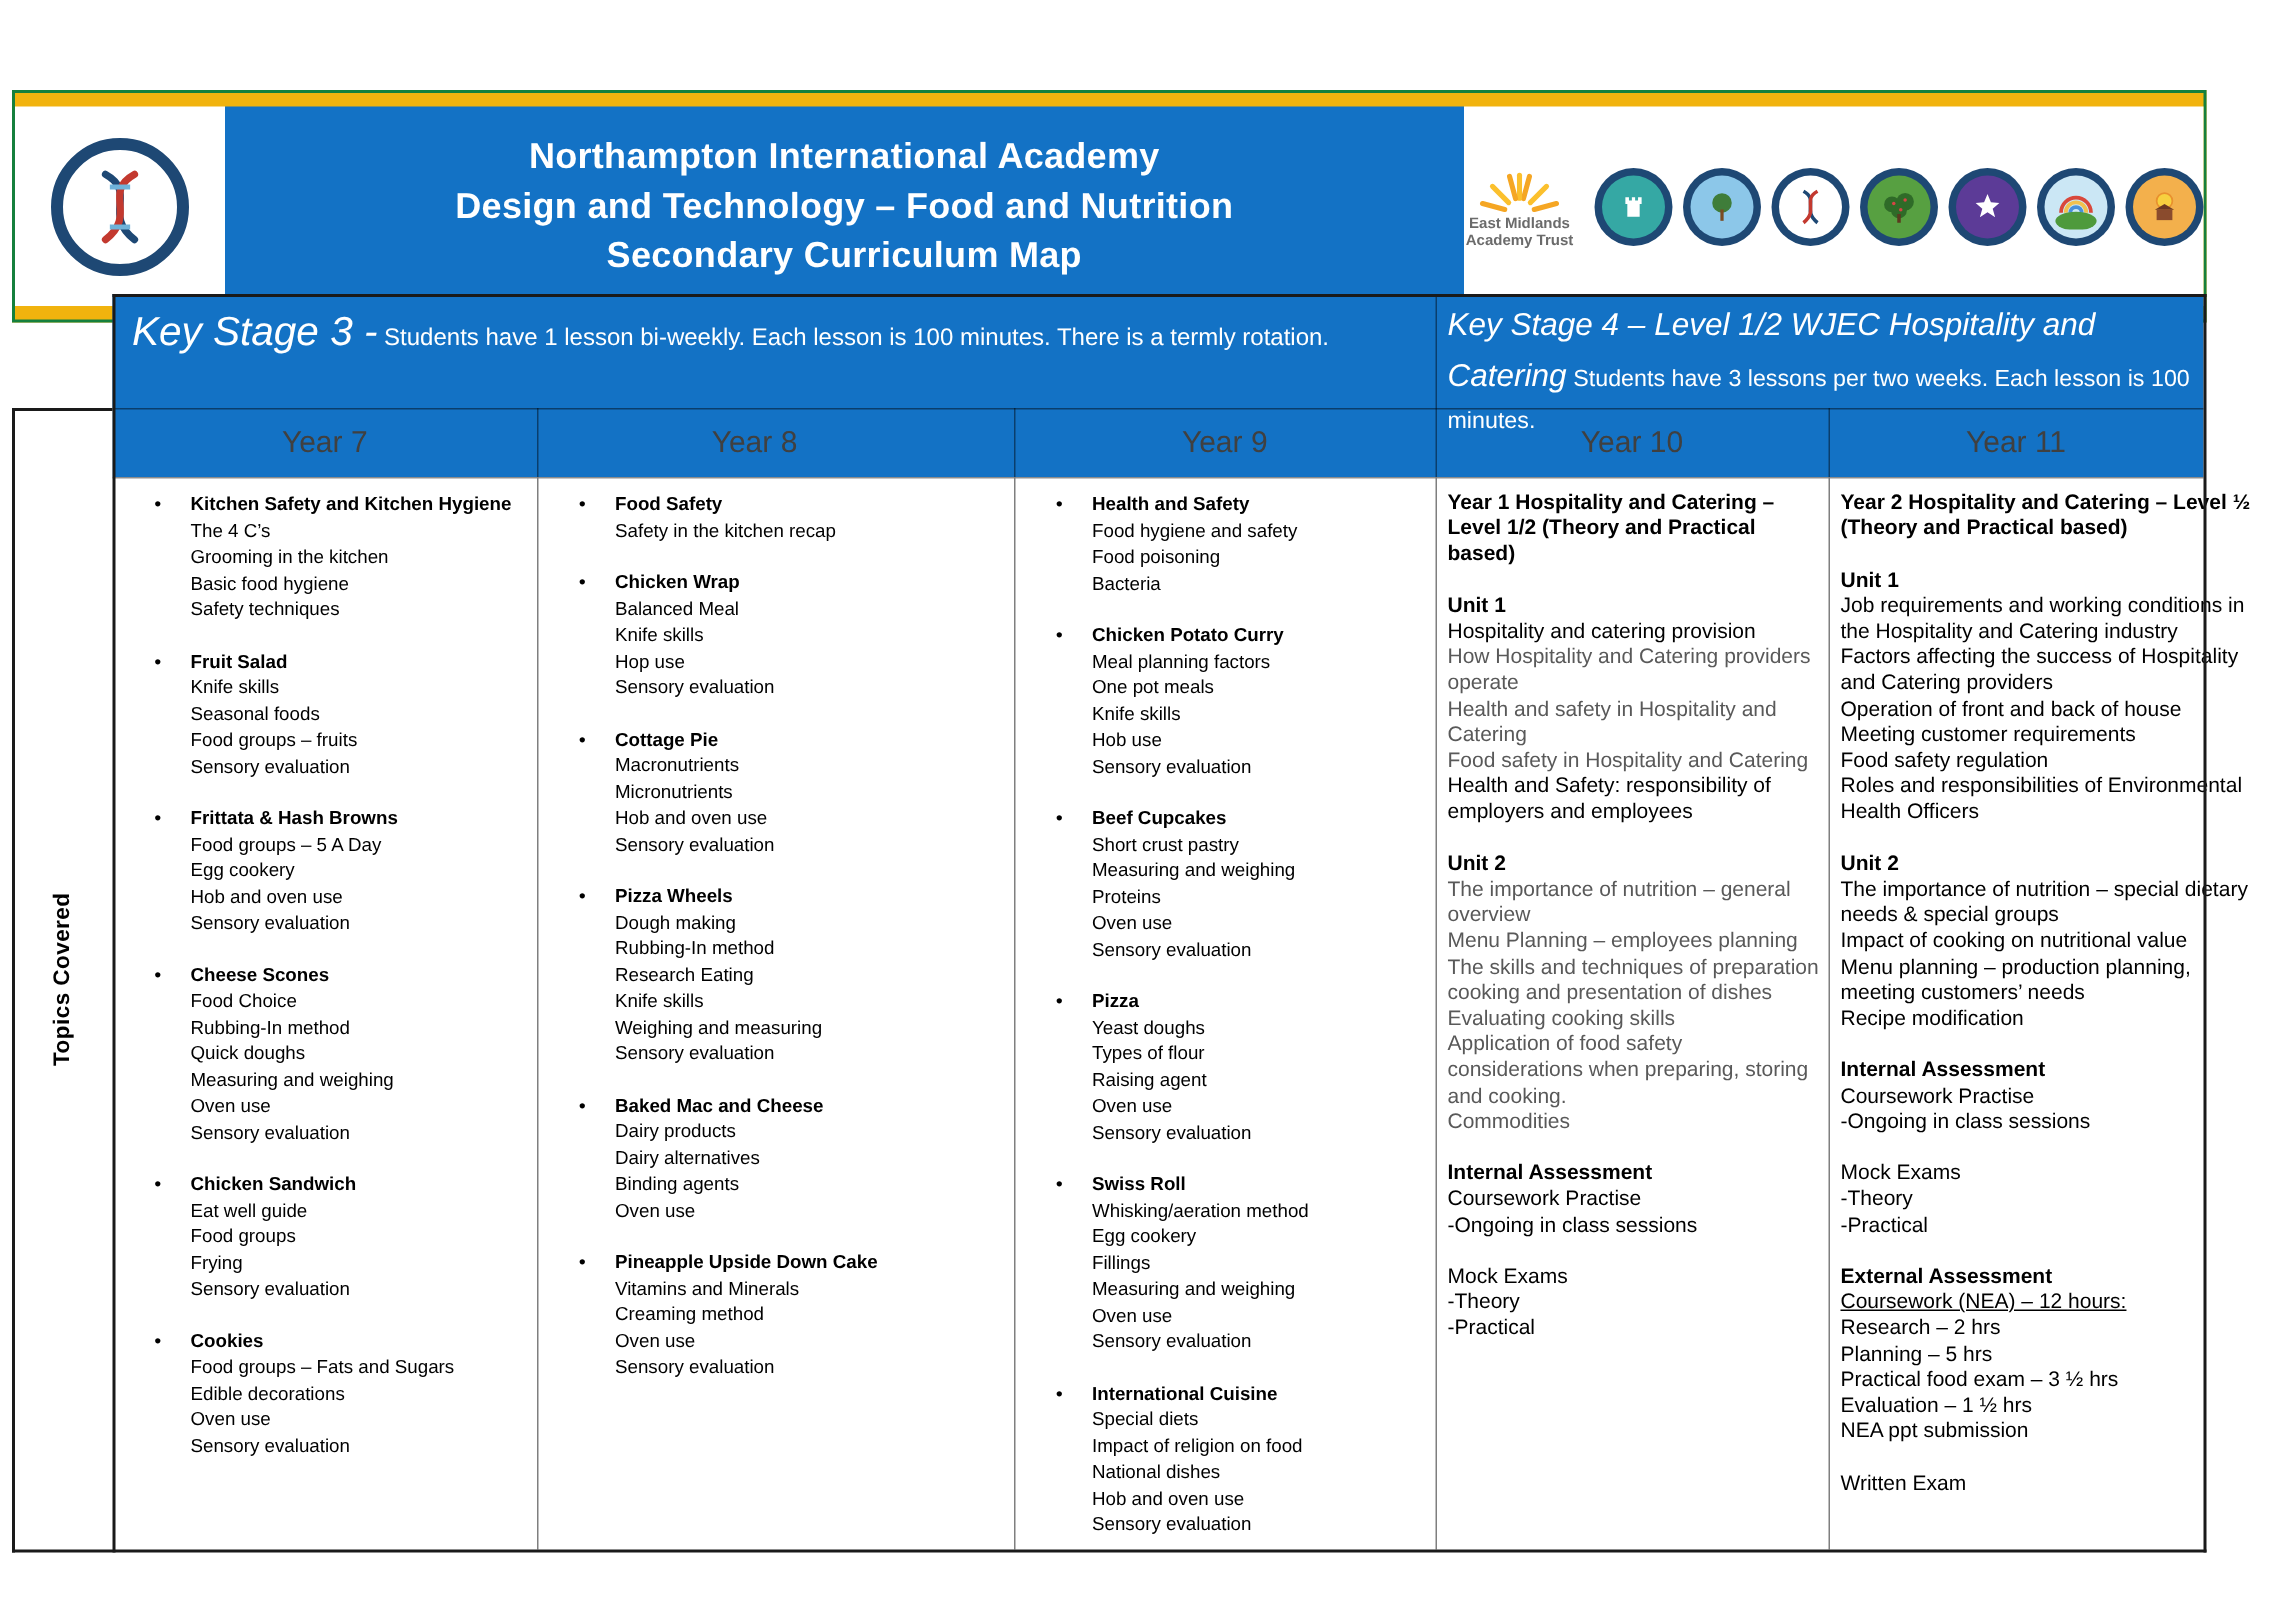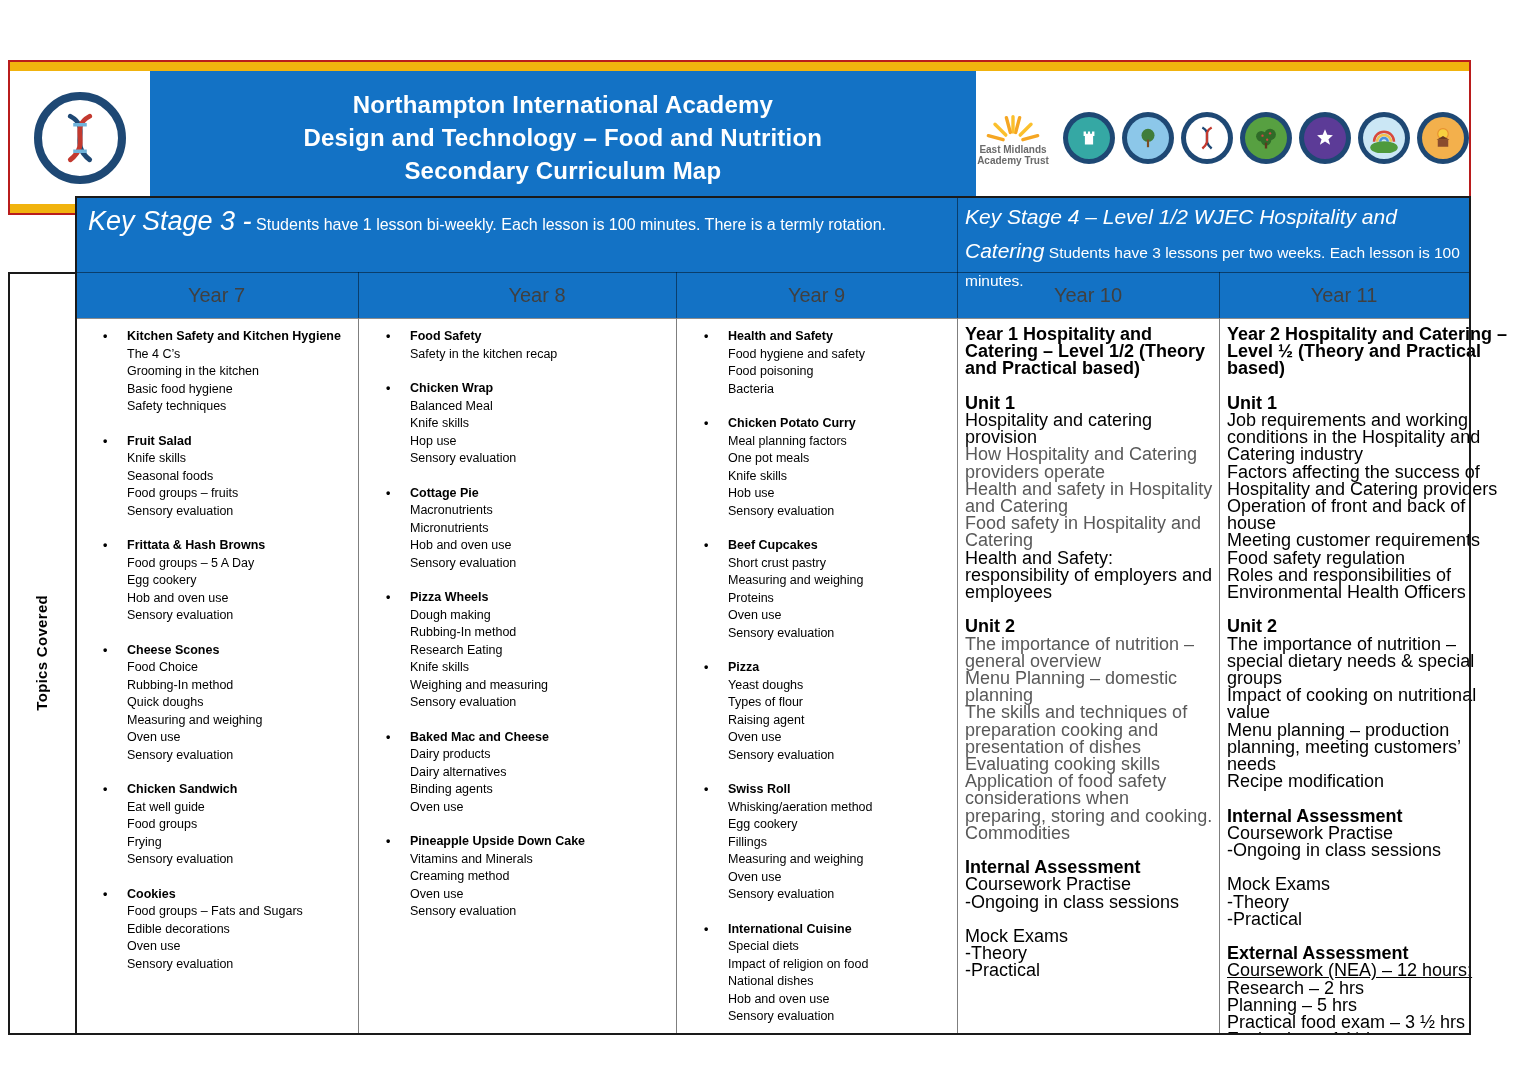--- a/index.html
+++ b/index.html
@@ -1,21 +1,21 @@
 <!DOCTYPE html>
 <html><head>
 <meta charset="utf-8">
 <style>
   html,body{margin:0;padding:0;}
   .page{position:relative;width:1527px;height:1080px;background:#ffffff;
         font-family:"Liberation Sans",sans-serif;overflow:hidden;color:#111;}
 
   
   .header-box{position:absolute;left:8px;top:60px;width:1463px;height:155px;
-              background:var(--gold);border:2px solid #b91c1c;box-sizing:border-box;}
+              background:var(--gold);border:2px solid #15803d;box-sizing:border-box;}
   .header-row{position:absolute;left:0;top:9px;bottom:9px;right:0;display:flex;}
   .logo-panel{width:142px;background:#fff;display:flex;align-items:center;justify-content:center;}
   .title-panel{width:840px;background:var(--blue);display:flex;flex-direction:column;
                align-items:center;justify-content:center;}
   .title-line{color:#fff;font-weight:bold;font-size:24px;line-height:33px;letter-spacing:.2px;}
   .logos-panel{flex:1;background:#ffffff;display:flex;align-items:center;justify-content:center;gap:7px;}
 
   .main-logo{width:92px;height:92px;border-radius:50%;border:8px solid #1E4874;background:#fff;
              box-sizing:border-box;display:flex;align-items:center;justify-content:center;}
 
@@ -47,21 +47,21 @@
               color:#404040;font-size:20px;}
 
   .sidebar-cell{position:absolute;left:0;top:76px;width:67px;height:761px;background:#fff;
                 display:flex;align-items:center;justify-content:center;}
   .sidebar-label{writing-mode:vertical-rl;transform:rotate(180deg);
                  font-weight:bold;font-size:15px;color:#000;letter-spacing:.3px;}
 
   .topics-cell{position:absolute;top:122px;height:715px;box-sizing:border-box;
                background:#fff;font-size:12.5px;line-height:17.5px;color:#000;overflow:hidden;}
   .bullets{padding:10px 6px 0 28px;}
-  .blocks{padding:8px 6px 0 8px;font-size:18px;line-height:17.2px;}
+  .blocks{padding:8px 6px 0 8px;font-size:14px;line-height:17.2px;}
 
   .topic{position:relative;padding-left:24px;margin-bottom:17px;}
   .topic .bullet{position:absolute;left:0;top:0;font-weight:bold;}
   .topic-title{font-weight:bold;}
 
   .block{min-height:17.2px;}
   .block.bold{font-weight:bold;}
   .block.gray{color:#595959;}
   .block.underline{text-decoration:underline;}
   .block.blank{height:17.2px;}
@@ -185,21 +185,21 @@
     <div class="ks-text ks3-text">
       <span class="ks-big">Key Stage 3 -</span>
       <span class="ks-small">Students have 1 lesson bi-weekly. Each lesson is 100 minutes. There is a termly rotation.</span>
     </div>
     <div class="ks-text ks4-text">
       <span class="ks-big">Key Stage 4 – Level 1/2 WJEC Hospitality and Catering</span>
       <span class="ks-small">Students have 3 lessons per two weeks. Each lesson is 100 minutes.</span>
     </div>
 
     <div class="year-label" style="left:67px;width:283px;">Year 7</div>
-    <div class="year-label" style="left:370px;width:318px;">Year 8</div>
+    <div class="year-label" style="left:336px;width:318px;">Year 8</div>
     <div class="year-label" style="left:668px;width:281px;">Year 9</div>
     <div class="year-label" style="left:949px;width:262px;">Year 10</div>
     <div class="year-label" style="left:1211px;width:250px;">Year 11</div>
 
     <div class="sidebar-cell">
       <span class="sidebar-label">Topics Covered</span>
     </div>
 
     <div class="topics-cell bullets" style="left:67px;width:283px;">
         <div class="topic">
@@ -362,21 +362,21 @@
         <div class="block blank"></div>
         <div class="block bold">Unit 1</div>
         <div class="block normal">Hospitality and catering provision</div>
         <div class="block gray">How Hospitality and Catering providers operate</div>
         <div class="block gray">Health and safety in Hospitality and Catering</div>
         <div class="block gray">Food safety in Hospitality and Catering</div>
         <div class="block normal">Health and Safety: responsibility of employers and employees</div>
         <div class="block blank"></div>
         <div class="block bold">Unit 2</div>
         <div class="block gray">The importance of nutrition – general overview</div>
-        <div class="block gray">Menu Planning – domestic planning</div>
+        <div class="block gray">Menu Planning – employees planning</div>
         <div class="block gray">The skills and techniques of preparation cooking and presentation of dishes</div>
         <div class="block gray">Evaluating cooking skills</div>
         <div class="block gray">Application of food safety considerations when preparing, storing and cooking.</div>
         <div class="block gray">Commodities</div>
         <div class="block blank"></div>
         <div class="block bold">Internal Assessment</div>
         <div class="block normal">Coursework Practise</div>
         <div class="block normal">-Ongoing in class sessions</div>
         <div class="block blank"></div>
         <div class="block normal">Mock Exams</div>

